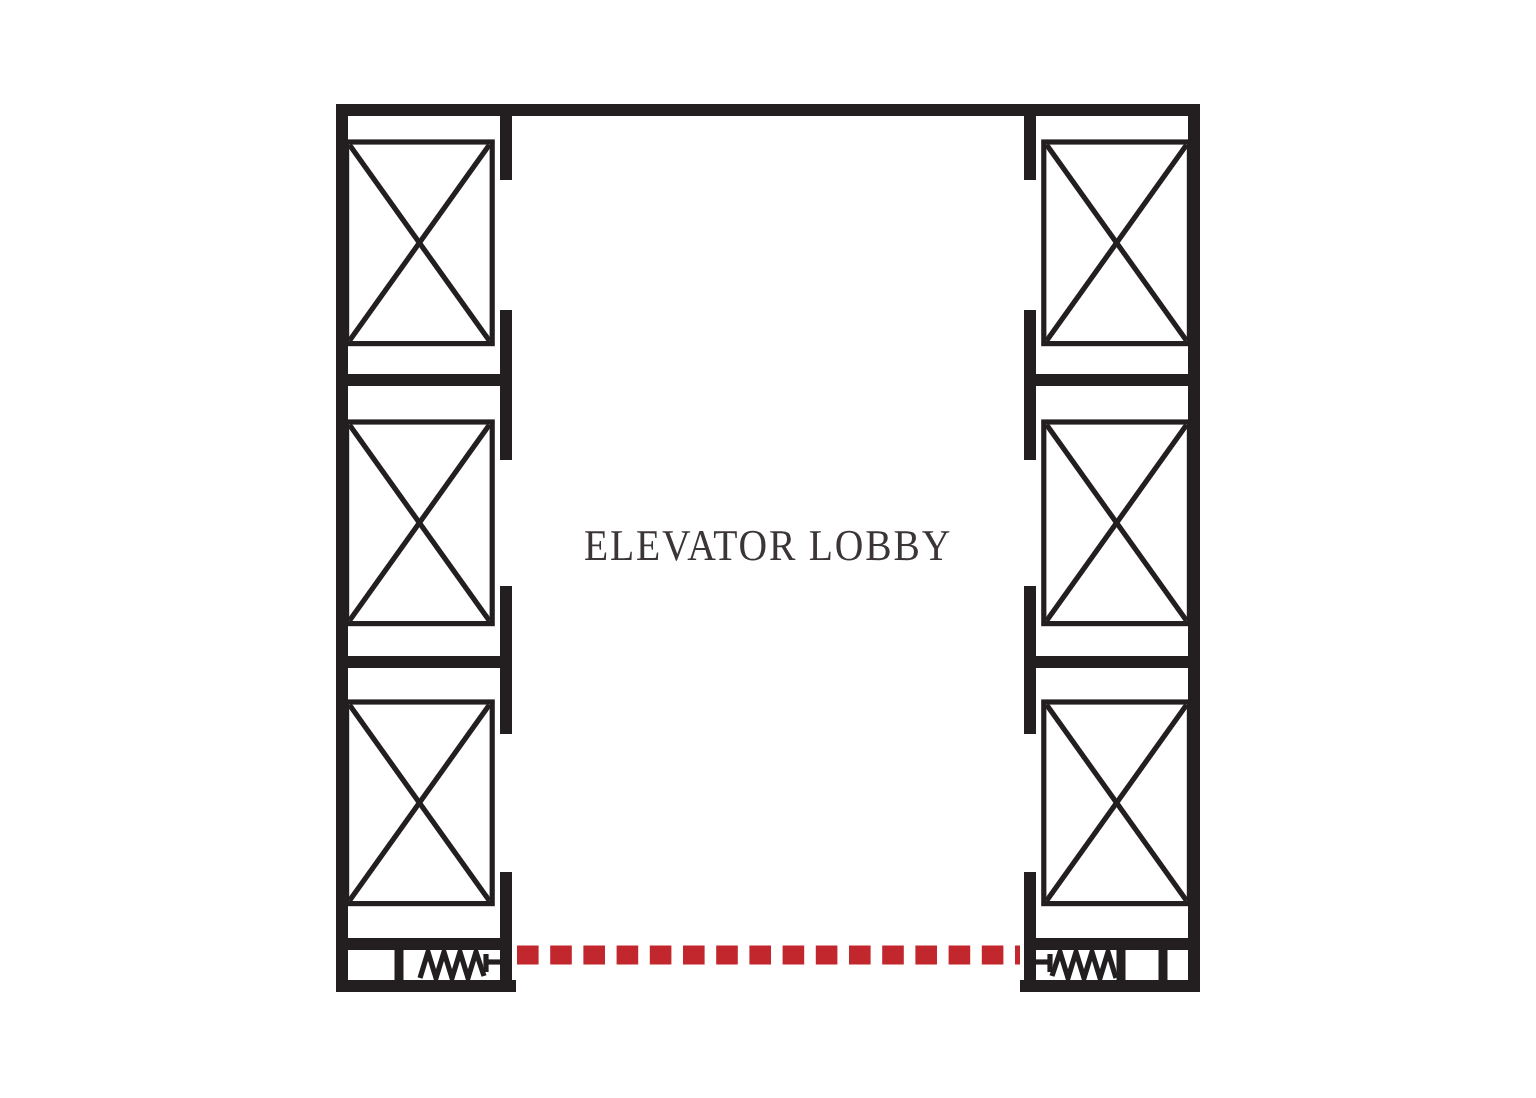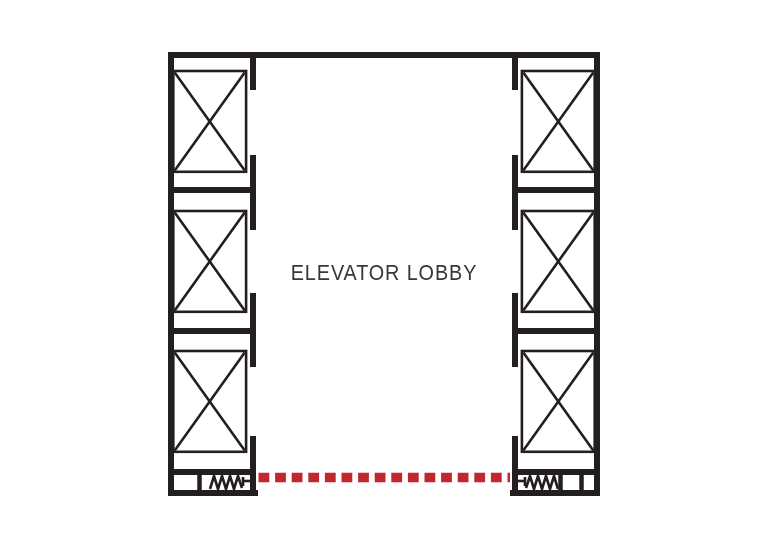--- a/index.html
+++ b/index.html
@@ -8,21 +8,21 @@
     --shutter-red:#c1272d;
     --background:#ffffff;
     --label-text:#3b3537;
   }
   html,body{margin:0;padding:0;background:var(--background);}
   .canvas{
     position:relative;
     width:768px;height:549px;
     background:var(--background);
     overflow:hidden;
-    font-family:Liberation Sans, sans-serif;
+    font-family:Liberation Serif, serif;
   }
   svg{position:absolute;left:0;top:0;}
   .wall{fill:var(--ink);stroke:none;}
   .thin{fill:none;stroke:var(--ink);stroke-width:2.6;}
   .thin-line{stroke:var(--ink);stroke-width:2.6;fill:none;}
   .divider{stroke:var(--ink);stroke-width:4.5;fill:none;}
   .shutter{stroke:var(--shutter-red);stroke-width:9.5;stroke-dasharray:10.8 5.8;fill:none;}
   .room-label{
     position:absolute;
     top:260px;left:50%;

